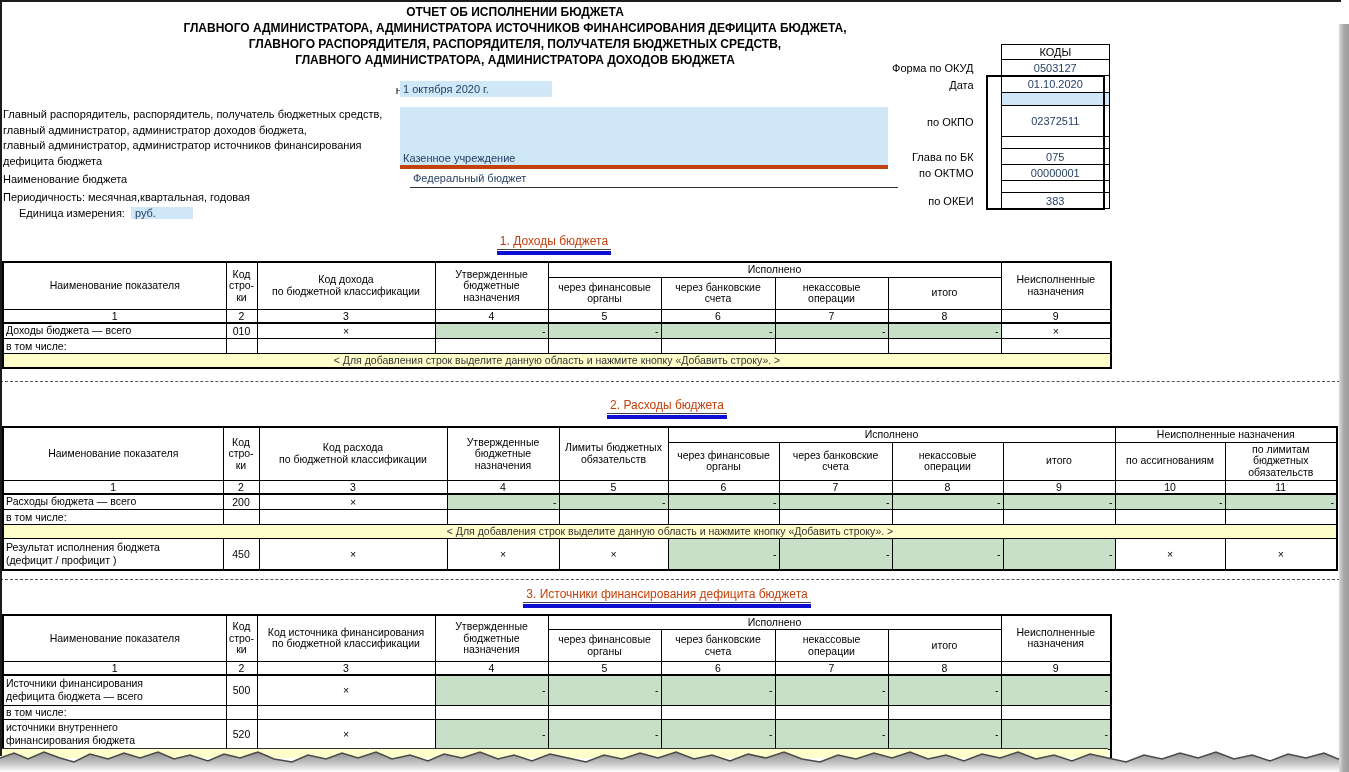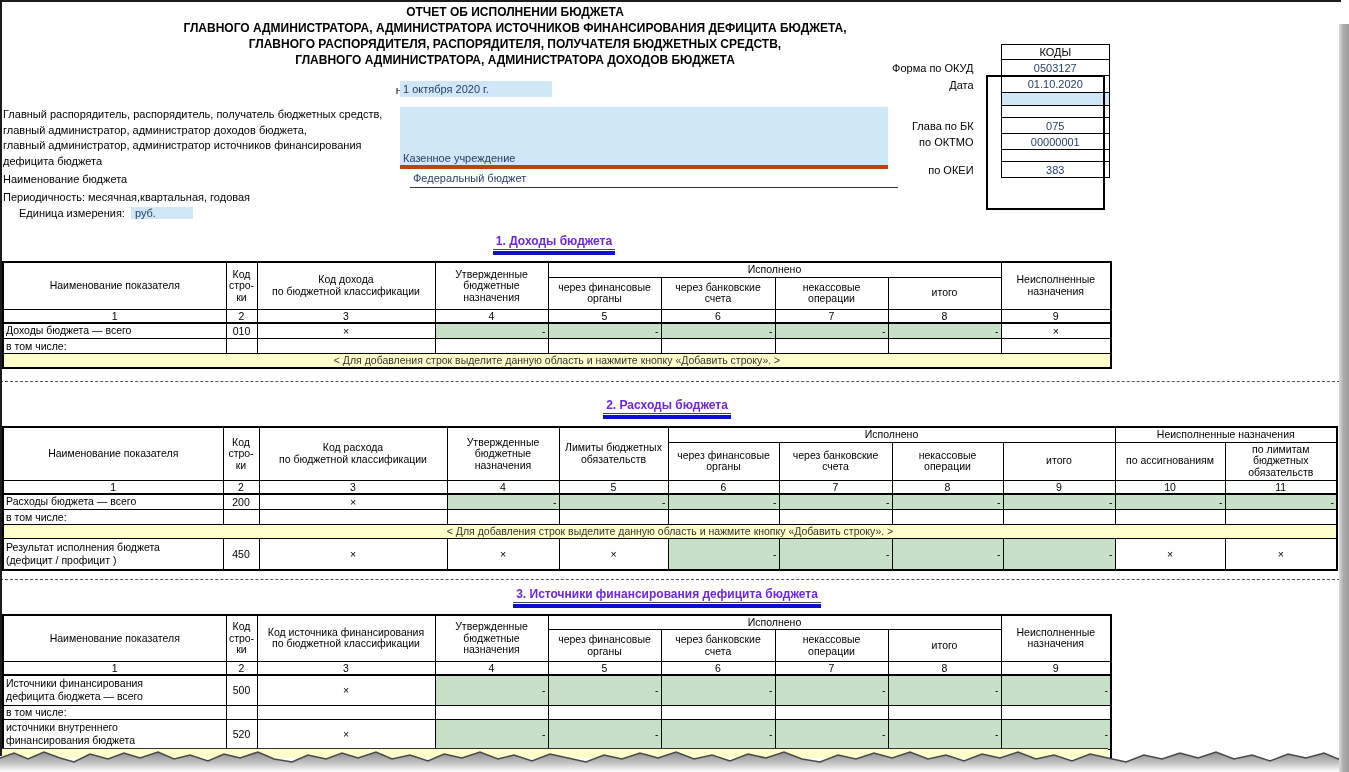--- a/index.html
+++ b/index.html
@@ -42,21 +42,21 @@
   .budget-value{position:absolute;top:64px;left:407px;width:488px;height:17px;
     border-bottom:1px solid #333;box-sizing:border-box;padding:1px 3px;
     color:var(--value_text,#1f3a5f);}
   .periodicity{position:absolute;top:84px;left:0;}
   .unit-row{position:absolute;top:100px;left:16px;}
   .unit-chip{display:inline-block;background:var(--field_blue,#cfe7f7);width:58px;
     padding-left:4px;margin-left:6px;color:var(--value_text,#1f3a5f);}
   
   .sec-title{text-align:center;}
   .sec-title .tw{display:inline-block;}
-  .sec-title .t{display:block;font-weight:bold;font-size:12px;color:#6d28d9;
+  .sec-title .t{display:block;font-weight:normal;font-size:12px;color:#c2410c;
     border-bottom:1px solid #444;padding:0 3px 1px;}
   .sec-title .bar{display:block;height:4px;background:var(--accent_bar,#0e0ed2);margin-top:1px;}
   table.rep{border-collapse:collapse;table-layout:fixed;margin-left:2px;border:2px solid #000;}
   table.rep th,table.rep td{border:1px solid #000;font-size:10.5px;padding:0 2px;
     overflow:hidden;vertical-align:middle;}
   table.rep thead th{font-weight:normal;text-align:center;white-space:pre-line;
     line-height:11.5px;padding:1px 2px;}
   tr.nums td{border-bottom:2px solid #000;text-align:center;line-height:12px;}
   td.c-label{text-align:left;white-space:pre-line;line-height:13px;padding-left:3px;}
   td.c-sublabel{text-align:left;white-space:pre-line;line-height:13px;padding-left:16px;}
@@ -94,20 +94,24 @@
         <div class="cval">0503127</div>
       </div>
       <div class="crow" style="height: 17px;">
         <div class="clabel">Дата</div>
         <div class="cval">01.10.2020</div>
       </div>
       <div class="crow" style="height: 13px;">
         <div class="clabel"></div>
         <div class="cval blue"></div>
       </div>
+      <div class="crow" style="height: 31px;">
+        <div class="clabel">по ОКПО</div>
+        <div class="cval">02372511</div>
+      </div>
       <div class="crow" style="height: 12px;">
         <div class="clabel"></div>
         <div class="cval"></div>
       </div>
       <div class="crow" style="height: 16px;">
         <div class="clabel">Глава по БК</div>
         <div class="cval">075</div>
       </div>
       <div class="crow" style="height: 16px;">
         <div class="clabel">по ОКТМО</div>

